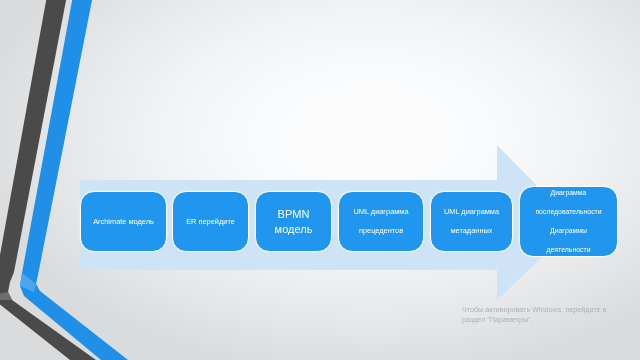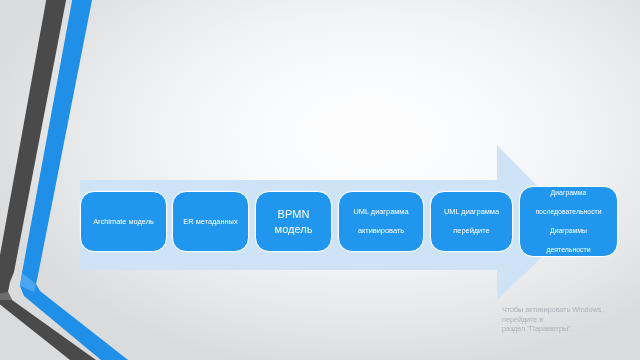--- a/index.html
+++ b/index.html
@@ -77,21 +77,20 @@
   .wm-title {
     font-size: 10.5px;
     line-height: 13px;
     color: #a6aaae;
     margin-bottom: 2px;
   }
   .wm-sub {
     font-size: 7.2px;
     line-height: 9.5px;
     color: #aeb2b6;
-    margin-left: 40px;
   }
 </style>
 </head>
 <body>
 
 <div id="slide">
 
   <svg class="deco" viewBox="0 0 200 360" preserveAspectRatio="none">
 
     <polygon points="48,-10 68,-10 14,272 10,282 8,292 12,300 96,360 70,360 -2,303 -6,292 -4,277" fill="#4a4a4a"></polygon>
@@ -107,38 +106,38 @@
     <polygon points="80,180 497,180 497,145 576,225 497,300 497,270 80,270" fill="#cfe3f7"></polygon>
   </svg>
 
   <div class="boxes">
 
     <div class="pbox" style="left:80px; top:191px; width:87px; height:61px; font-size:7.4px;justify-content:center;">
       <span>Archimate модель</span>
     </div>
 
     <div class="pbox" style="left:172px; top:191px; width:77px; height:61px; font-size:7.4px;">
-      <span>ER метаданных</span>
+      <span>ER перейдите</span>
     </div>
 
     <div class="pbox" style="left:255px; top:191px; width:77px; height:61px; font-size:11px;">
       <span>BPMN модель</span>
     </div>
 
     <div class="pbox" style="left:338px; top:191px; width:86px; height:61px; font-size:7.4px;">
       <span>
         <span>UML диаграмма</span><br>
-        <span>активировать</span>
+        <span>прецедентов</span>
       </span>
     </div>
 
     <div class="pbox" style="left:430px; top:191px; width:83px; height:61px; font-size:7.4px;">
       <span>
         <span>UML диаграмма</span><br>
-        <span>перейдите</span>
+        <span>метаданных</span>
       </span>
     </div>
 
     <div class="pbox" style="left:519px; top:186px; width:99px; height:71px; font-size:6.9px; line-height:1.38;">
       <span>
         <span>Диаграмма</span><br>
         <span>последовательности</span><br>
         <span>Диаграммы</span><br>
         <span>деятельности</span>
       </span>

